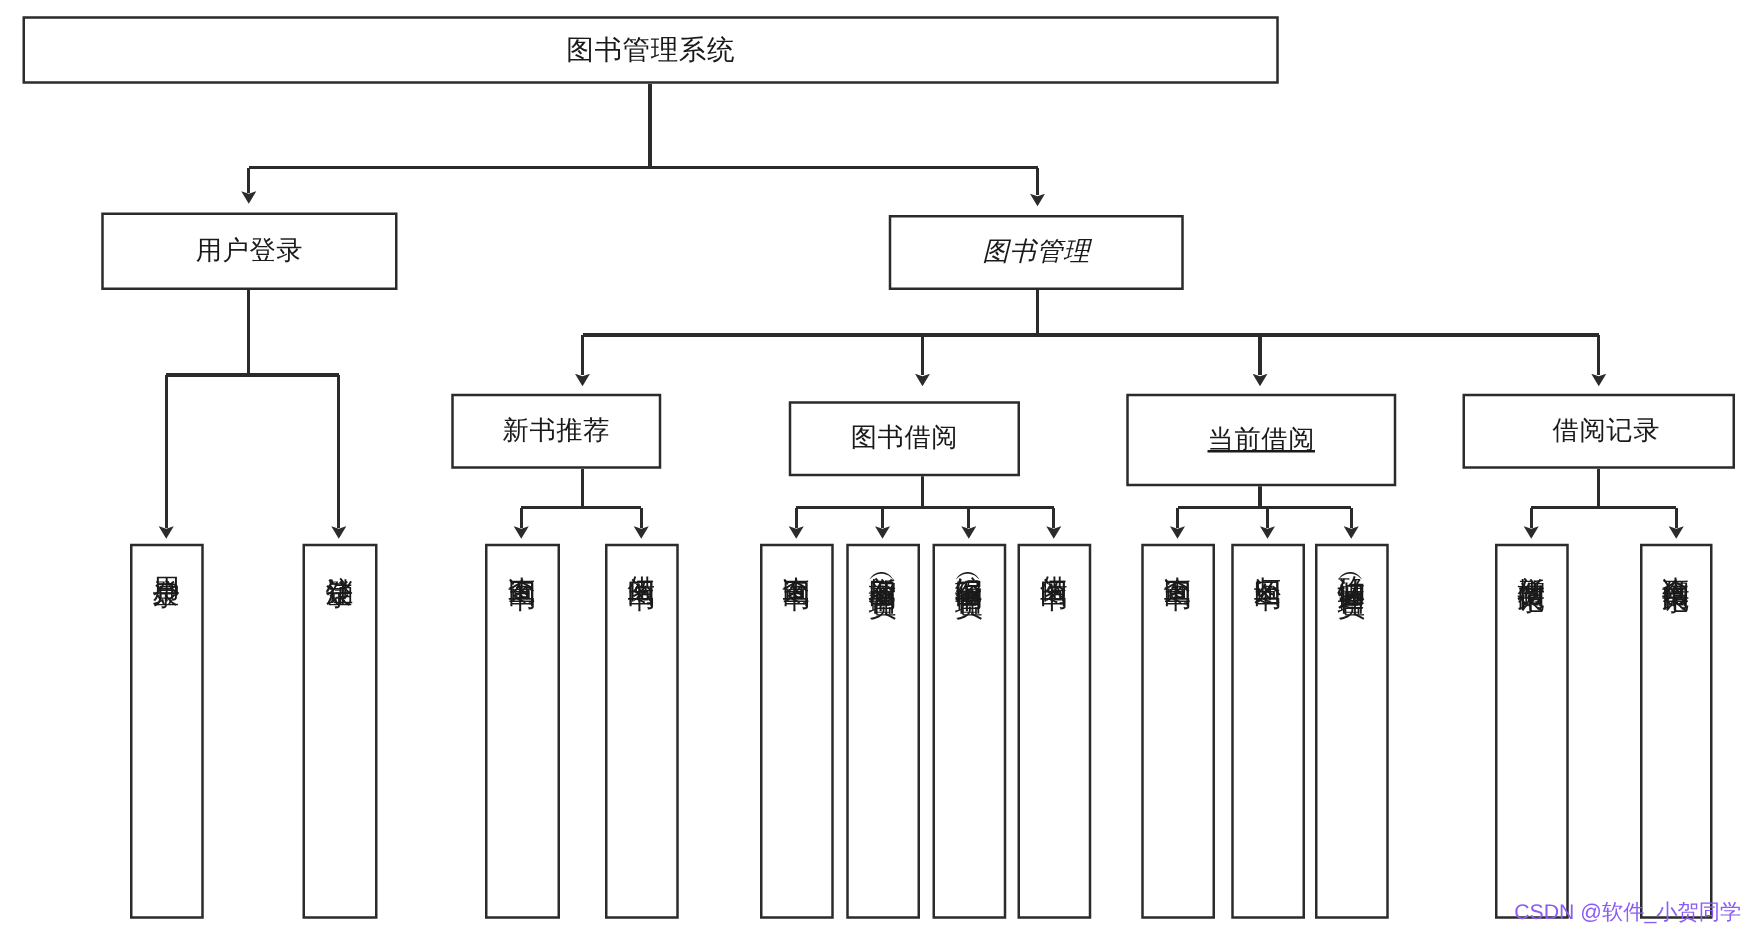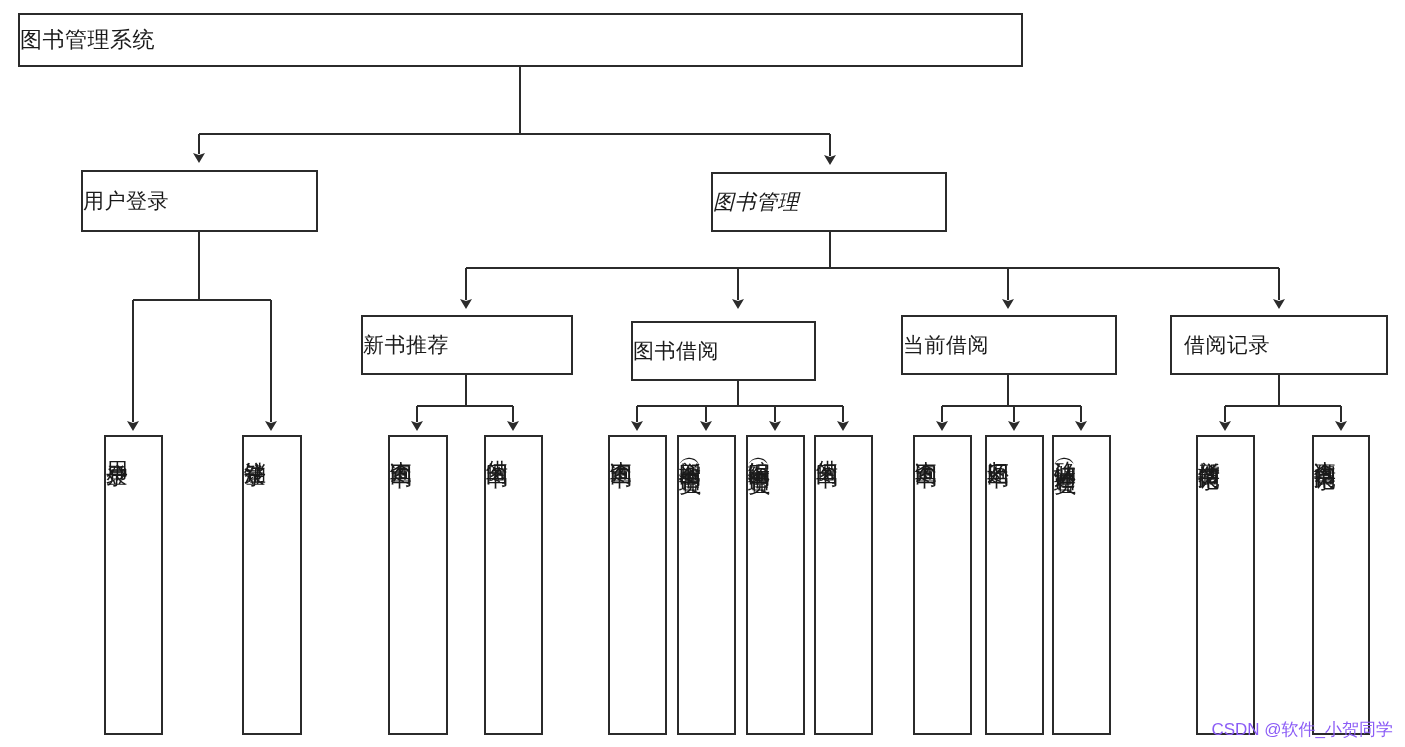--- a/index.html
+++ b/index.html
@@ -26,20 +26,21 @@
     height: 747px;
     pointer-events: none;
   }
   .node {
     position: absolute;
     box-sizing: border-box;
     border: 2px solid #2b2b2b;
     background: #ffffff;
     display: flex;
     align-items: center;
+    justify-content: center;
     color: #1a1a1a;
   }
   .node .lbl {
     display: block;
     text-align: center;
     line-height: 1.18;
     letter-spacing: 0.5px;
   }
   
   .node.horiz .lbl {
@@ -132,27 +133,27 @@
     <span class="lbl">图书管理系统</span>
   </div>
 
   <div class="node horiz" style="left:81px; top:170px; width:237px; height:62px;">
     <span class="lbl">用户登录</span>
   </div>
   <div class="node horiz" style="left:711px; top:172px; width:236px; height:60px;font-style:italic;">
     <span class="lbl">图书管理</span>
   </div>
 
-  <div class="node horiz" style="left:361px; top:315px; width:212px; height:60px;">
+  <div class="node horiz" style="left:361px; top:315px; width:168px; height:60px;">
     <span class="lbl">新书推荐</span>
   </div>
   <div class="node horiz" style="left:631px; top:321px; width:185px; height:60px;">
     <span class="lbl">图书借阅</span>
   </div>
-  <div class="node horiz" style="left:901px; top:315px; width:216px; height:60px;">
+  <div class="node horiz" style="left:901px; top:315px; width:216px; height:74px;text-decoration:underline;">
     <span class="lbl">当前借阅</span>
   </div>
   <div class="node horiz" style="left:1170px; top:315px; width:218px; height:60px;padding-left:12px;">
     <span class="lbl">借阅记录</span>
   </div>
 
   <div class="node vert" style="left:104px; top:435px; width:59px; height:300px;">
     <span class="lbl">用户登录</span>
   </div>
   <div class="node vert" style="left:242px; top:435px; width:60px; height:300px;">

